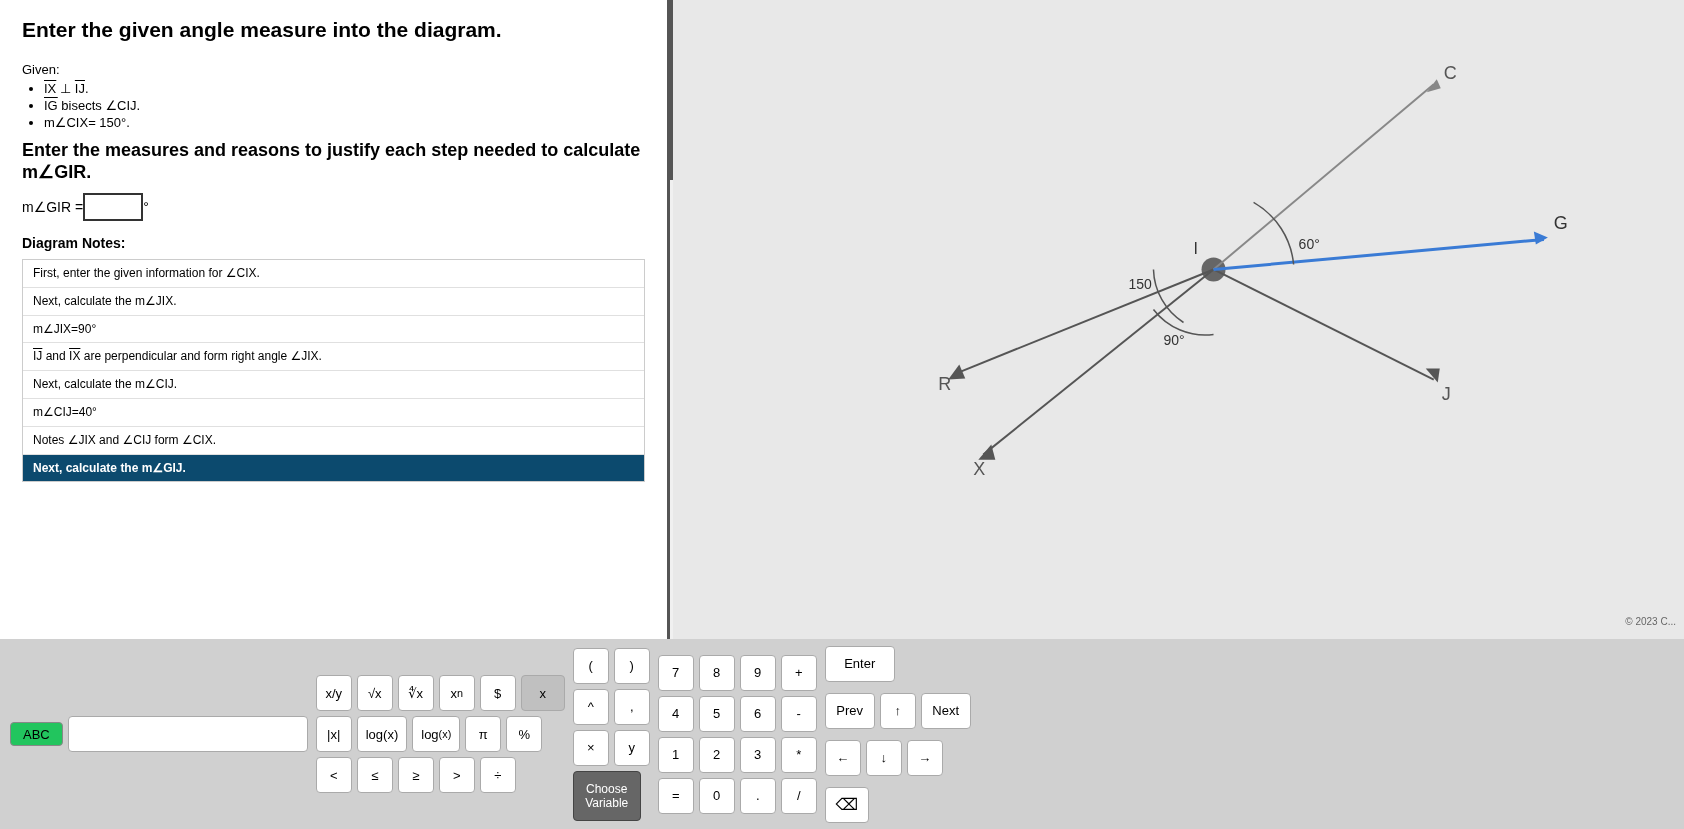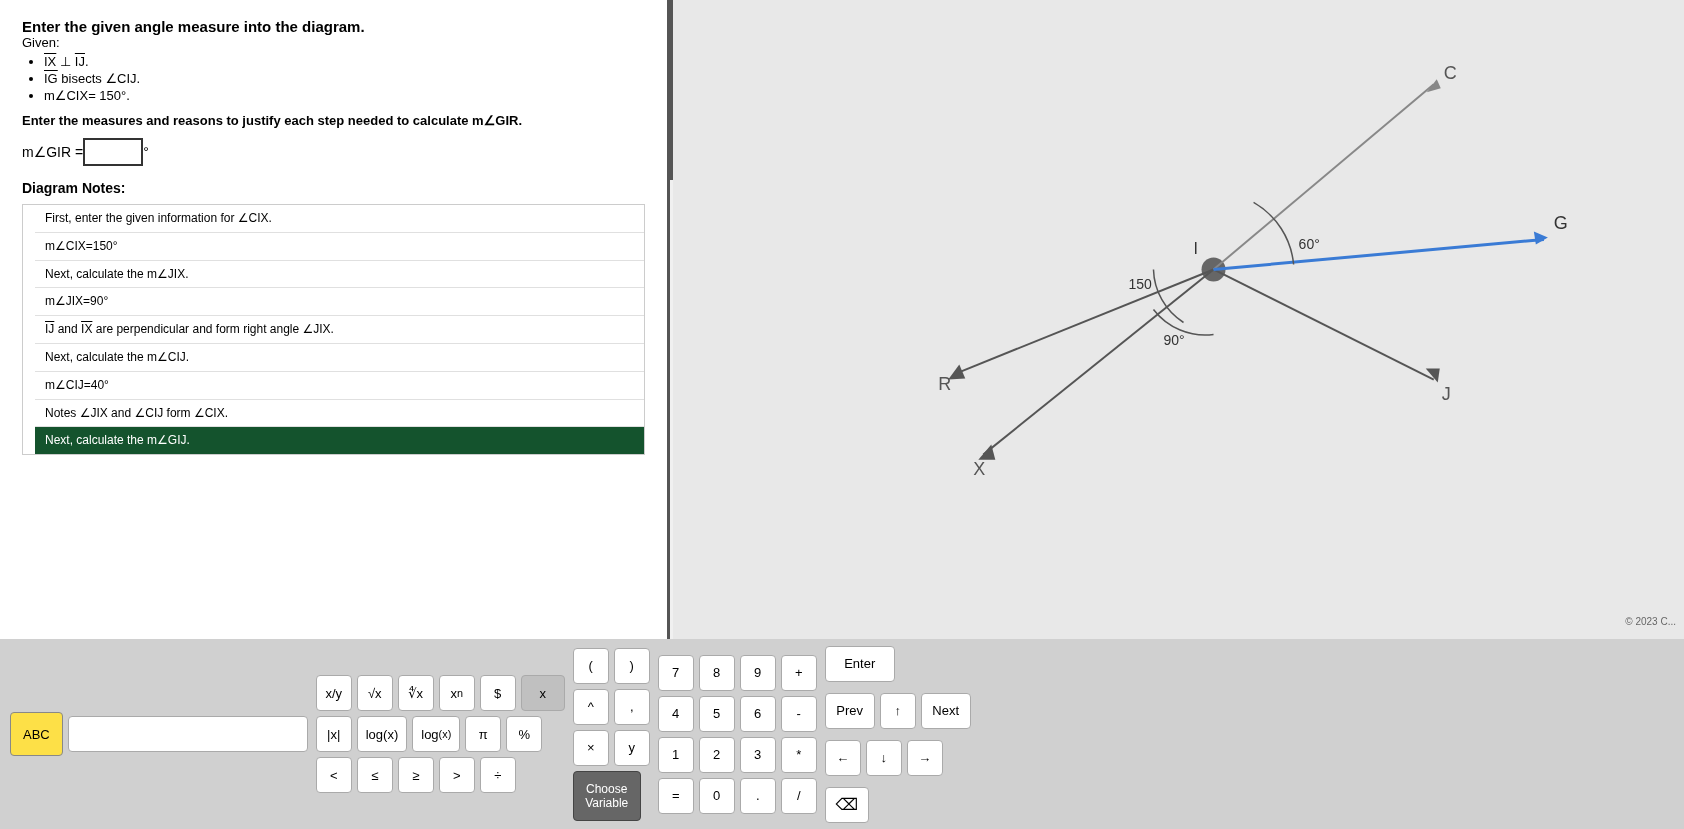--- a/index.html
+++ b/index.html
@@ -23,43 +23,43 @@
     .left-panel {
       width: 670px;
       background: #fff;
       padding: 18px 22px;
       border-right: 3px solid #555;
       overflow-y: auto;
       flex-shrink: 0;
     }
 
     .problem-title {
-      font-size: 15px;
+      font-size: 21px;
       font-weight: bold;
-      margin-bottom: 0;
+      margin-bottom: 20px;
     }
 
     .given-label {
       font-size: 13px;
       margin-bottom: 4px;
     }
 
     .given-list {
       list-style: disc;
       padding-left: 22px;
       font-size: 13px;
       margin-bottom: 10px;
     }
 
     .given-list li {
       margin-bottom: 2px;
     }
 
     .calculate-label {
-      font-size: 13px;
+      font-size: 18px;
       font-weight: bold;
       margin-bottom: 10px;
     }
 
     .angle-input-row {
       display: flex;
       align-items: center;
       margin-bottom: 14px;
       font-size: 14px;
     }
@@ -75,36 +75,36 @@
 
     .diagram-notes-label {
       font-size: 14px;
       font-weight: bold;
       margin-bottom: 8px;
     }
 
     .notes-box {
       border: 1px solid #ccc;
       font-size: 12px;
-      padding-left: 12px;
     }
 
     .note-row {
       padding: 5px 10px;
       border-bottom: 1px solid #e0e0e0;
       line-height: 1.4;
     }
 
     .note-row:last-child {
       border-bottom: none;
     }
 
     .note-row.highlighted {
-      background: #14532d;
+      background: #0c4a6e;
       color: #fff;
+      font-weight: bold;
     }
 
     
     .right-panel {
       flex: 1;
       background: #e8e8e8;
       position: relative;
       overflow: hidden;
     }
 
@@ -151,26 +151,26 @@
       align-items: center;
       justify-content: center;
       white-space: nowrap;
     }
     .kbd-btn.x-btn { background: #c0c0c0; min-width: 44px; }
     .kbd-btn.enter-btn { min-width: 70px; }
     .kbd-btn.nav-btn { min-width: 50px; }
     .kbd-btn.backspace-btn { min-width: 44px; font-size: 16px; }
 
     .abc-label {
-      background: #fde047;
+      background: #22c55e;
       border: 1px solid #888;
       border-radius: 4px;
       padding: 6px 12px;
       font-size: 13px;
-      height: 44px;
+      height: 24px;
       display: flex;
       align-items: center;
       text-align: center;
     }
 
     .kbd-input-display {
       background: #fff;
       border: 1px solid #aaa;
       border-radius: 4px;
       height: 36px;
@@ -247,21 +247,20 @@
     <div class="angle-input-row">
       <span>m∠GIR =</span>
       <input type="text" value="" style="">
       <span>°</span>
     </div>
 
     <div class="diagram-notes-label">Diagram Notes:</div>
 
     <div class="notes-box">
       <div class="note-row">First, enter the given information for ∠CIX.</div>
-      <div class="note-row">m∠CIX=150°</div>
       <div class="note-row">Next, calculate the m∠JIX.</div>
       <div class="note-row">m∠JIX=90°</div>
       <div class="note-row"><span class="overline">IJ</span> and <span class="overline">IX</span> are perpendicular and form right angle ∠JIX.</div>
       <div class="note-row">Next, calculate the m∠CIJ.</div>
       <div class="note-row">m∠CIJ=40°</div>
       <div class="note-row">Notes ∠JIX and ∠CIJ form ∠CIX.</div>
       <div class="note-row highlighted">Next, calculate the m∠GIJ.</div>
     </div>
   </div>
 

